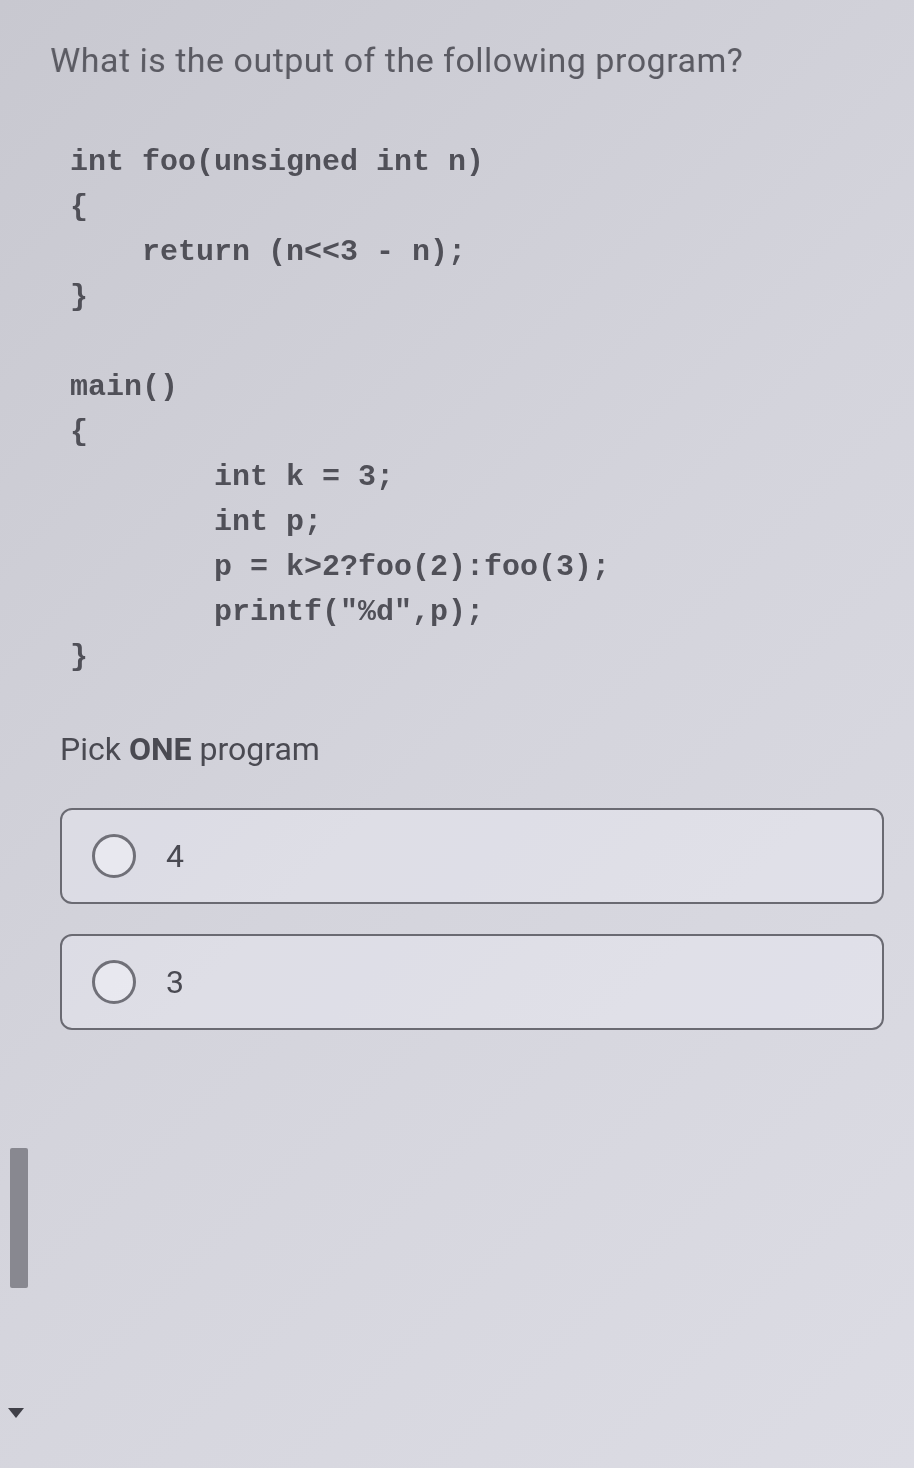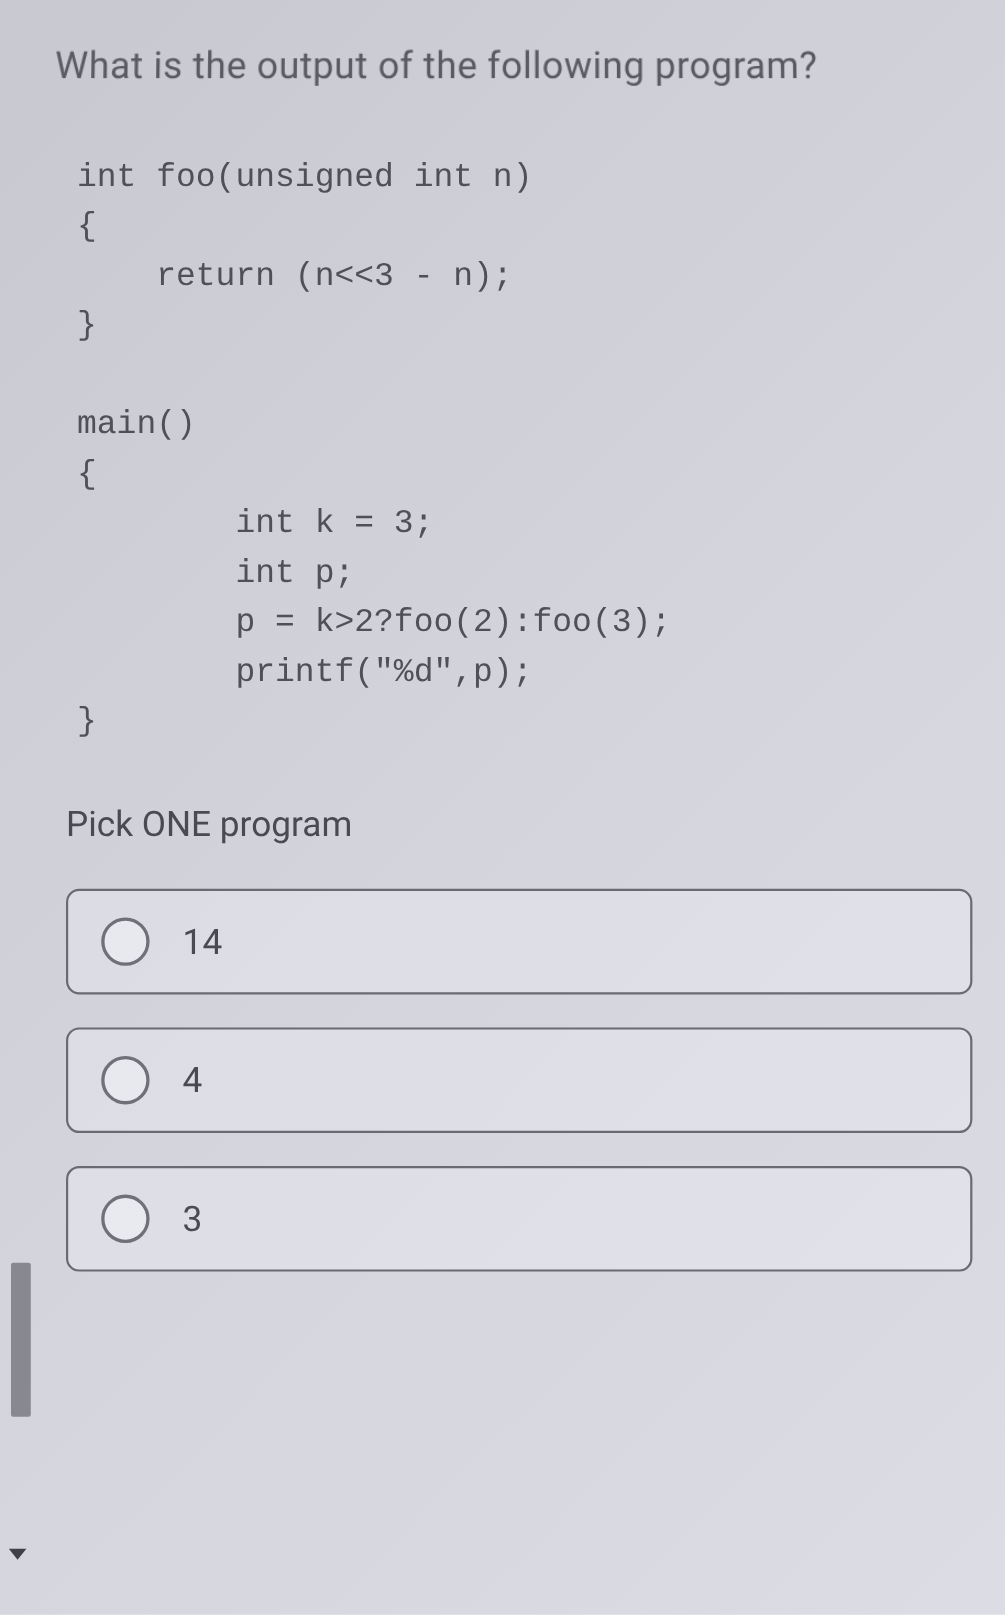--- a/index.html
+++ b/index.html
@@ -24,30 +24,30 @@
       letter-spacing: 0.5px;
     }
     .code-block {
       font-family: "Courier New", Courier, monospace;
       font-size: 30px;
       color: #505058;
       margin-left: 20px;
       margin-bottom: 50px;
       line-height: 1.5;
       white-space: pre;
-      font-weight: 400;
+      font-weight: 700;
     }
     .instruction {
       font-size: 32px;
       color: #4a4a52;
       margin-bottom: 40px;
       margin-left: 10px;
     }
     .instruction .bold {
-      font-weight: 400;
+      font-weight: 700;
     }
     .options-container {
       margin-left: 10px;
       display: flex;
       flex-direction: column;
       gap: 30px;
     }
     .option {
       display: flex;
       align-items: center;
@@ -109,24 +109,20 @@
         printf("%d",p);
 }</div>
 
 <div class="instruction">
   <span>Pick </span><span class="bold">ONE</span><span> program</span>
 </div>
 
 <div class="options-container">
   <div class="option">
     <div class="radio-circle"></div>
-    <div class="option-label">14</div>
-  </div>
-  <div class="option">
-    <div class="radio-circle"></div>
     <div class="option-label">4</div>
   </div>
   <div class="option">
     <div class="radio-circle"></div>
     <div class="option-label">3</div>
   </div>
 </div>
 
 <div class="scroll-indicator"></div>
 <div class="dropdown-arrow"></div>

